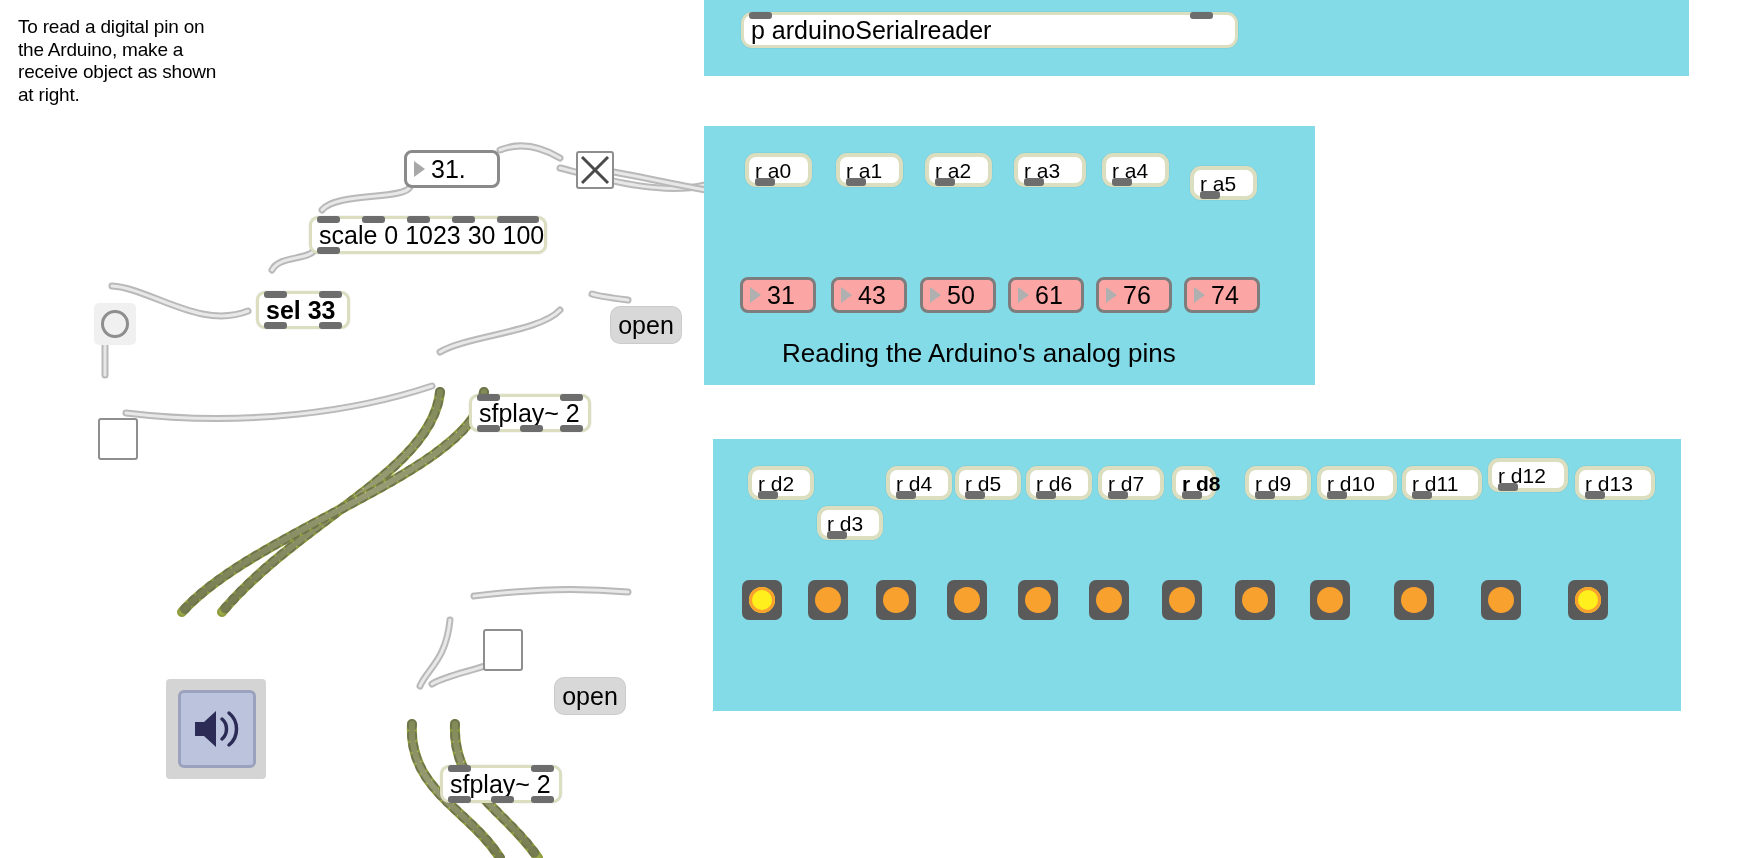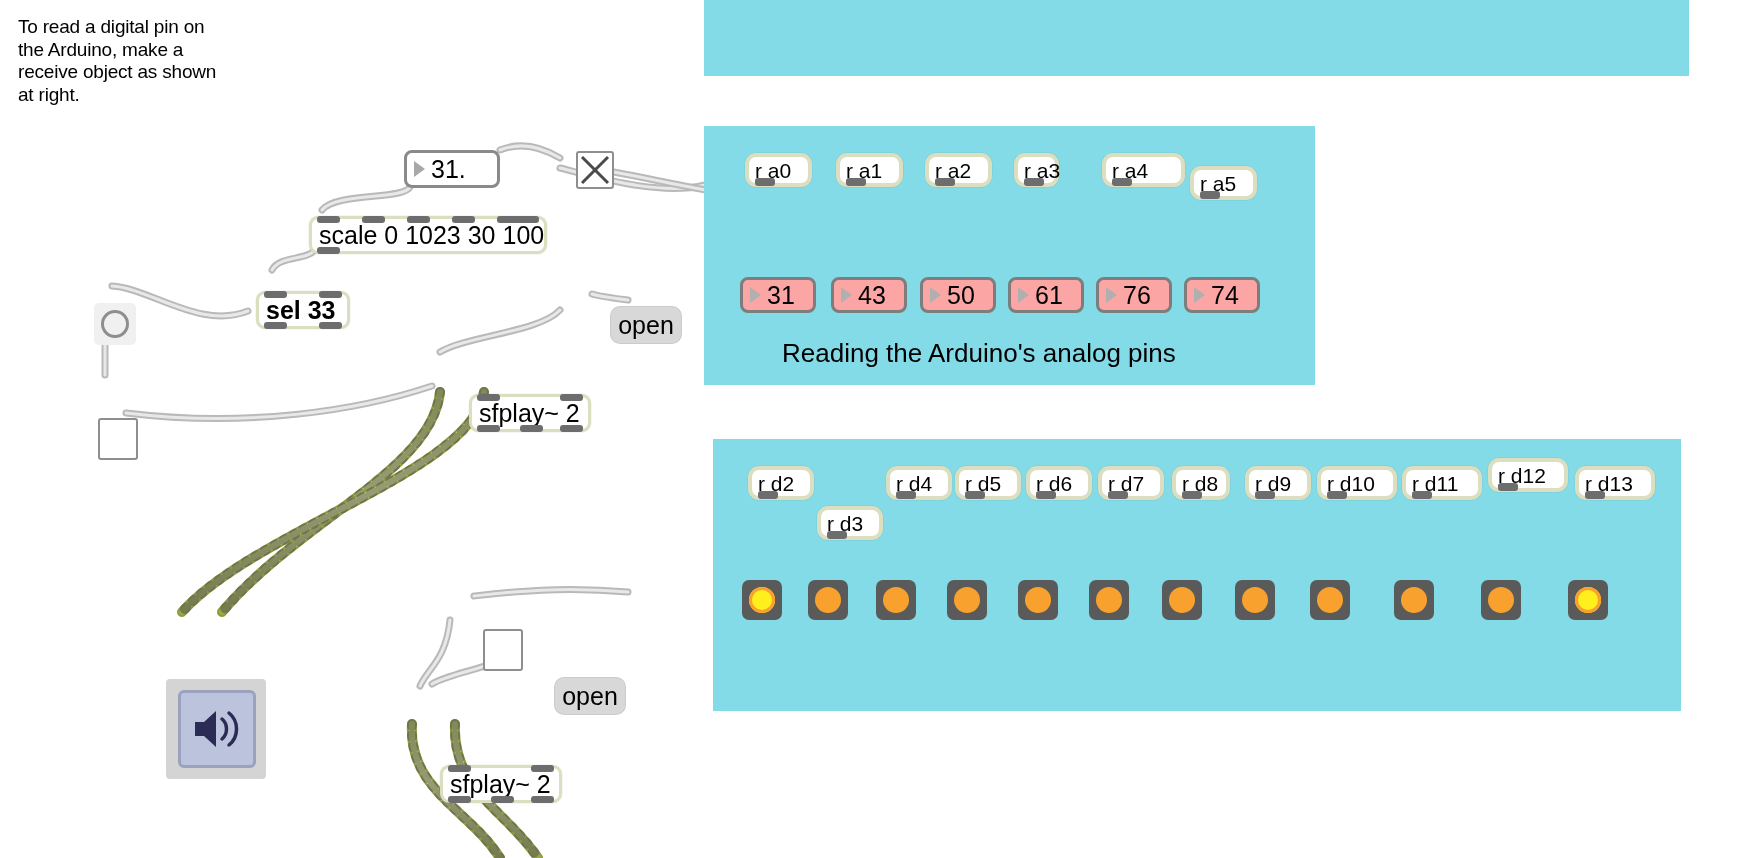--- a/index.html
+++ b/index.html
@@ -241,40 +241,45 @@
     <path d="M 455 724 C 452 790 508 812 538 858" fill="none" stroke="#555" stroke-width="10" stroke-linecap="round" stroke-dasharray="2 9" opacity="0.55"></path>
   </svg>
 
   <div class="comment" style="left:18px; top:16px; width:230px;">To read a digital pin on
 the Arduino, make a
 receive object as shown
 at right.</div>
 
   <div class="panel" style="left:704px; top:0px; width:985px; height:76px;"></div>
 
+  <div class="objbox" style="left:741px; top:12px; width:497px; height:36px; border-radius:11px;">
+    <span class="nub top" style="left:5px;"></span>
+    <span class="nub top" style="right:22px;"></span>
+    <span class="label">p arduinoSerialreader</span>
+  </div>
 
   <div class="panel" style="left:704px; top:126px; width:611px; height:259px;"></div>
 
   <div class="objbox small" style="left:745px; top:153px; width:67px; height:34px;">
     <span class="nub small bot" style="left:6px;"></span>
     <span class="label">r a0</span>
   </div>
   <div class="objbox small" style="left:836px; top:153px; width:67px; height:34px;">
     <span class="nub small bot" style="left:6px;"></span>
     <span class="label">r a1</span>
   </div>
   <div class="objbox small" style="left:925px; top:153px; width:67px; height:34px;">
     <span class="nub small bot" style="left:6px;"></span>
     <span class="label">r a2</span>
   </div>
-  <div class="objbox small" style="left:1014px; top:153px; width:45px; height:34px;">
+  <div class="objbox small" style="left:1014px; top:153px; width:72px; height:34px;">
     <span class="nub small bot" style="left:6px;"></span>
     <span class="label">r a3</span>
   </div>
-  <div class="objbox small" style="left:1102px; top:153px; width:83px; height:34px;">
+  <div class="objbox small" style="left:1102px; top:153px; width:67px; height:34px;">
     <span class="nub small bot" style="left:6px;"></span>
     <span class="label">r a4</span>
   </div>
   <div class="objbox small" style="left:1190px; top:166px; width:67px; height:34px;">
     <span class="nub small bot" style="left:6px;"></span>
     <span class="label">r a5</span>
   </div>
 
   <div class="numbox" style="left:740px; top:277px; width:76px; height:36px;">
     <span class="tri"></span>
@@ -322,21 +327,21 @@
     <span class="label">r d5</span>
   </div>
   <div class="objbox small" style="left:1026px; top:466px; width:66px; height:34px;">
     <span class="nub small bot" style="left:6px;"></span>
     <span class="label">r d6</span>
   </div>
   <div class="objbox small" style="left:1098px; top:466px; width:66px; height:34px;">
     <span class="nub small bot" style="left:6px;"></span>
     <span class="label">r d7</span>
   </div>
-  <div class="objbox small" style="left:1172px; top:466px; width:58px; height:34px;">
+  <div class="objbox small" style="left:1172px; top:466px; width:44px; height:34px;font-weight:bold;">
     <span class="nub small bot" style="left:6px;"></span>
     <span class="label">r d8</span>
   </div>
   <div class="objbox small" style="left:1245px; top:466px; width:66px; height:34px;text-align:center;">
     <span class="nub small bot" style="left:6px;"></span>
     <span class="label">r d9</span>
   </div>
   <div class="objbox small" style="left:1317px; top:466px; width:80px; height:34px;">
     <span class="nub small bot" style="left:6px;"></span>
     <span class="label">r d10</span>

